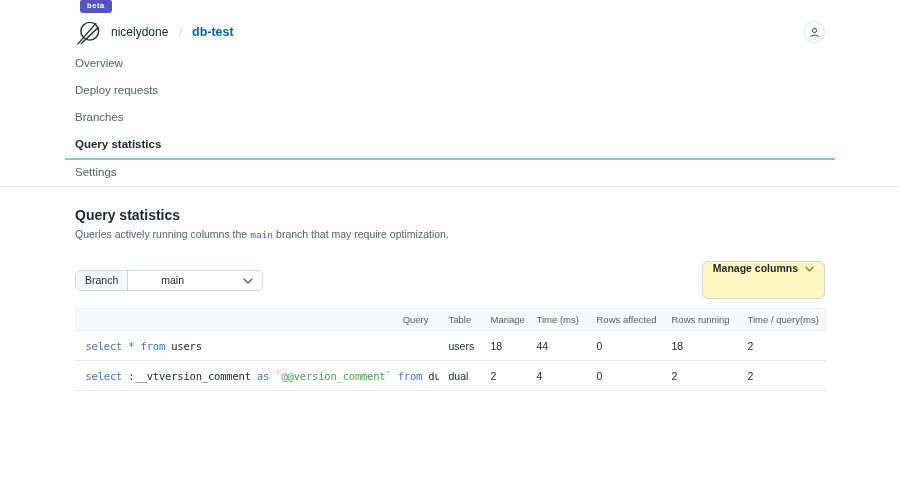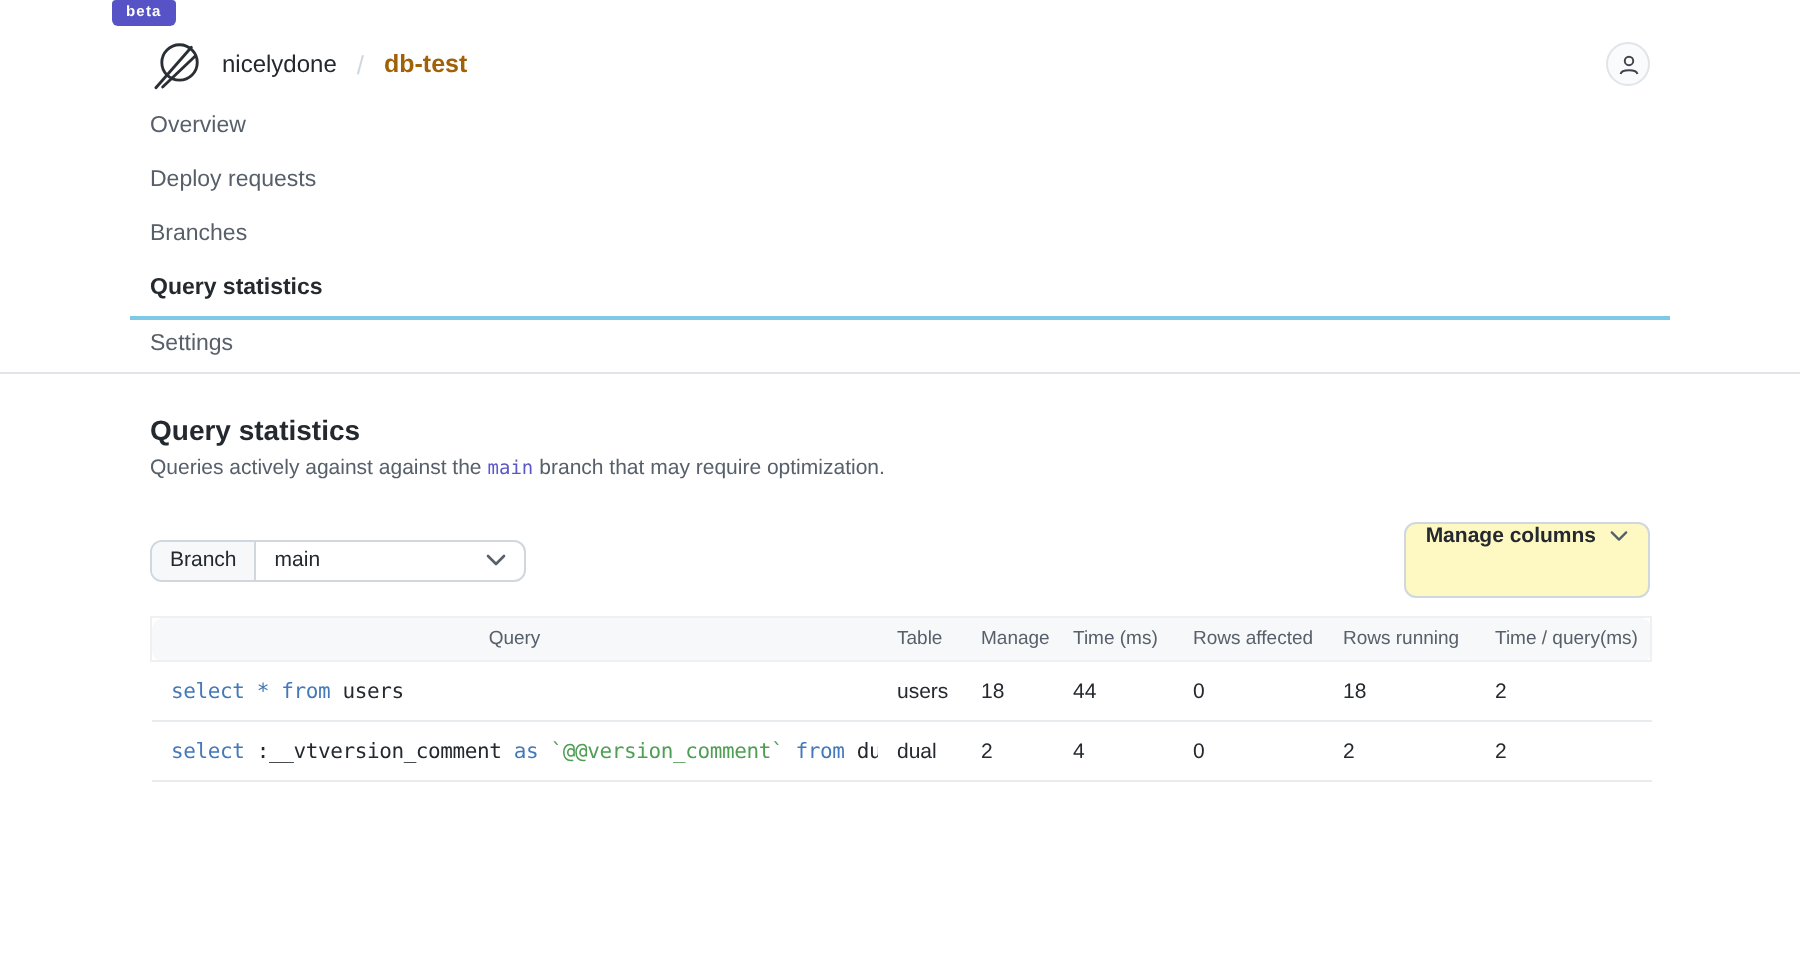--- a/index.html
+++ b/index.html
@@ -1,63 +1,63 @@
 <!DOCTYPE html>
 <html><head>
 <meta charset="utf-8">
 <style>
   * { margin:0; padding:0; box-sizing:border-box; }
   body { background:#fff; }
   .page { width:900px; height:484px; background:#ffffff; position:relative; overflow:hidden;
           font-family:"Liberation Sans", sans-serif; color:#24292f; }
 
   
-  .beta-badge { position:absolute; top:0; left:56px; background:#5753c6; color:#fff;
+  .beta-badge { position:absolute; top:0; left:80px; background:#5753c6; color:#fff;
                 font-size:7.5px; font-weight:700; letter-spacing:.6px;
                 padding:1px 7px 3px; border-radius:2px 2px 3px 3px; }
 
   
   .header { display:flex; align-items:center; padding:22px 75px 0 75px; height:42px; }
   .logo { width:27px; height:27px; cursor:pointer; flex:0 0 auto; }
   .crumb-org { font-size:12px; color:#24292f; margin-left:9px; cursor:pointer; }
   .crumb-sep { color:#d0d7de; margin:0 10px; font-size:13px; }
-  .crumb-db  { font-size:12.5px; font-weight:700; color:#a16207; cursor:pointer; }
+  .crumb-db  { font-size:12.5px; font-weight:700; color:#0369a1; cursor:pointer; }
   .avatar { margin-left:auto; width:22px; height:22px; border-radius:50%;
             border:1px solid #e1e4e8; background:#fafbfc; display:flex;
             align-items:center; justify-content:center; cursor:pointer; }
 
   
   .tabs { display:flex; padding:0 65px; margin-top:8px; border-bottom:1px solid #e1e4e8;flex-direction:column; }
   .tab { padding:7px 10px 9px; font-size:11.5px; color:#57606a; cursor:pointer;
          margin-bottom:-1px; white-space:nowrap; }
   .tab.active { color:#24292f; font-weight:700; border-bottom:2px solid #80c8e8; padding-bottom:8px; }
 
   
   .main { padding:0 75px; }
   .page-title { margin-top:20px; font-size:14px; font-weight:700; color:#24292f; }
   .page-subtitle { margin-top:5px; font-size:10.5px; color:#57606a; }
   .mono-branch { font-family:"DejaVu Sans Mono", monospace; font-size:9.5px; color:#5a57c9; margin:0 3px; }
 
   
   .controls { margin-top:21px; display:flex; justify-content:space-between; align-items:center; }
   .branch-select { display:inline-flex; align-items:stretch; border:1px solid #d0d7de;
                    border-radius:6px; height:21px; width:188px; background:#fff;
-                   overflow:hidden; cursor:pointer; }
+                   overflow:hidden; cursor:pointer;gap:24px; }
   .branch-label { background:#f6f8fa; border-right:1px solid #d0d7de; padding:0 9px;
                   display:flex; align-items:center; font-size:10.5px; color:#24292f; }
   .branch-value { flex:1; display:flex; align-items:center; justify-content:space-between;
                   padding:0 9px; font-size:10.5px; color:#24292f; }
   .manage-btn { display:inline-flex; align-items:flex-start; gap:7px; border:1px solid #d0d7de;
                 border-radius:6px; height:38px; padding:0 10px; font-size:10.5px;
                 font-weight:700; color:#24292f; background:#fef9c3; cursor:pointer; }
 
   
   .qtable { margin-top:9px; width:100%; border-collapse:collapse; table-layout:fixed; }
   .qtable thead th { background:#f6f8fa; font-size:9.5px; font-weight:400; color:#57606a;
-                     text-align:center; padding:5px 10px; border-top:1px solid #eef0f2;
+                     text-align:right; padding:5px 10px; border-top:1px solid #eef0f2;
                      border-bottom:1px solid #eef0f2; white-space:nowrap; overflow:hidden; }
   .qtable thead th:first-child { border-radius:6px 0 0 6px; border-left:1px solid #eef0f2; }
   .qtable thead th:last-child  { border-radius:0 6px 6px 0; border-right:1px solid #eef0f2; }
   .qtable tbody td { font-size:10.5px; color:#24292f; padding:0 10px; height:30px;
                      border-bottom:1px solid #e9ecef; background:#fff; white-space:nowrap;
                      overflow:hidden; }
   .query-cell { font-family:"DejaVu Sans Mono", monospace; font-size:8.5px;
                 letter-spacing:-0.2px; white-space:pre; }
   .tok-keyword { color:#4379b8; }
   .tok-plain   { color:#24292f; }
@@ -103,21 +103,21 @@
     <span class="tab">Overview</span>
     <span class="tab">Deploy requests</span>
     <span class="tab">Branches</span>
     <span class="tab active">Query statistics</span>
     <span class="tab">Settings</span>
   </div>
 
   <div class="main">
 
     <div class="page-title">Query statistics</div>
-    <div class="page-subtitle"><span>Queries actively against against the</span><span class="mono-branch">main</span><span>branch that may require optimization.</span></div>
+    <div class="page-subtitle"><span>Queries actively running columns the</span><span class="mono-branch">main</span><span>branch that may require optimization.</span></div>
 
     <div class="controls">
       <div class="branch-select">
         <span class="branch-label">Branch</span>
         <span class="branch-value">
           <span>main</span>
           <span class="chev">
             <svg width="10" height="6" viewBox="0 0 10 6" fill="none">
                 <path d="M1 1 L5 5 L9 1" stroke="#57606a" stroke-width="1.3" stroke-linecap="round" stroke-linejoin="round"></path>
               </svg>

